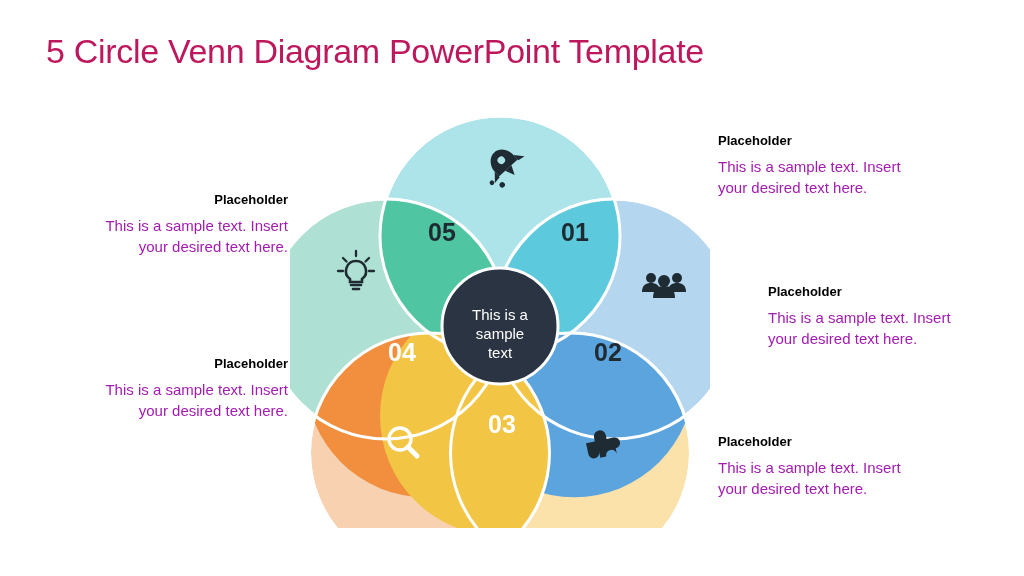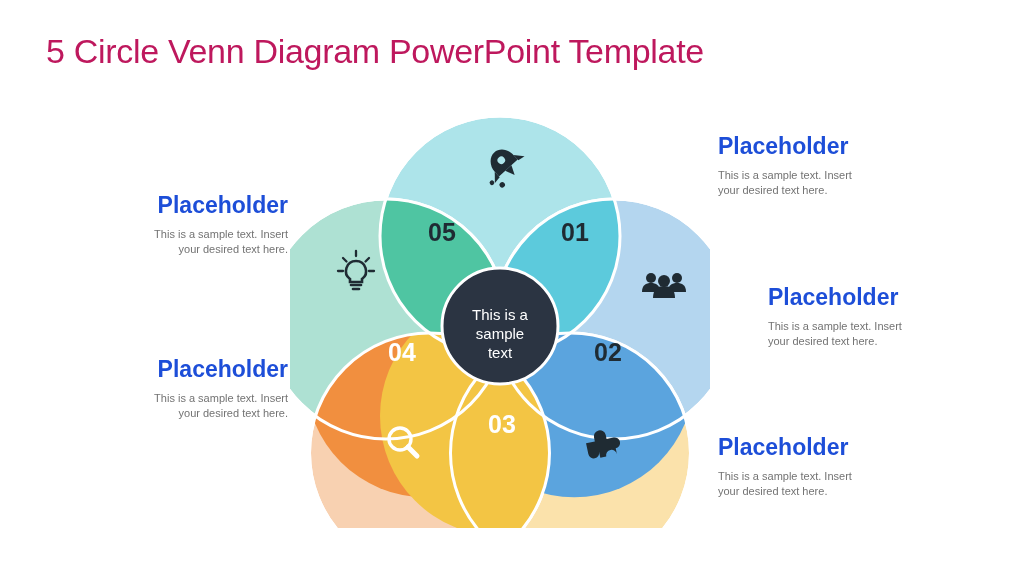--- a/index.html
+++ b/index.html
@@ -29,29 +29,29 @@
     letter-spacing: -0.3px;
     white-space: nowrap;
   }
 
   
   .callout {
     position: absolute;
     width: 230px;
   }
   .callout .c-title {
-    font-size: 23px;
+    font-size: 13px;
     font-weight: bold;
-    color: #1d4ed8;
+    color: #000000;
     margin-bottom: 7px;
     line-height: 1.2;
   }
   .callout .c-body {
-    font-size: 11px;
-    color: #737373;
+    font-size: 15px;
+    color: #a21caf;
     line-height: 1.42;
   }
   .callout.align-right { text-align: right; }
   .callout.align-left  { text-align: left; }
 
   #callout-left-1  { left: 58px;  top: 192px; }
   #callout-left-2  { left: 58px;  top: 356px; }
   #callout-right-1 { left: 718px; top: 133px; }
   #callout-right-2 { left: 768px; top: 284px; }
   #callout-right-3 { left: 718px; top: 434px; }

